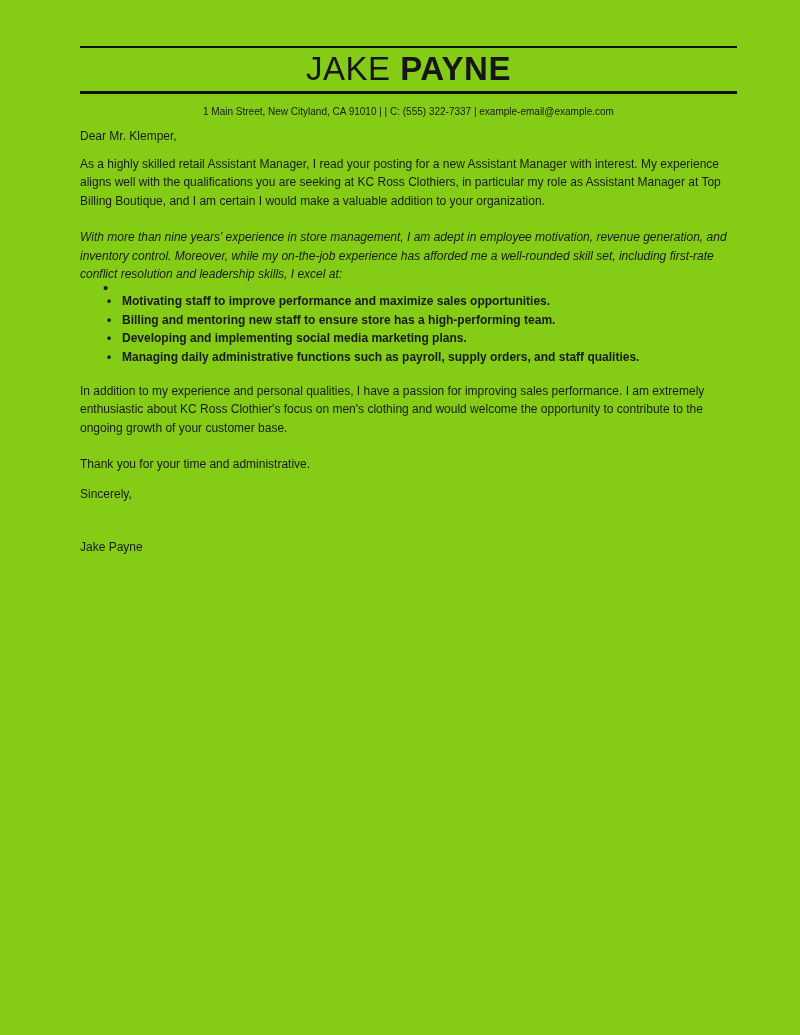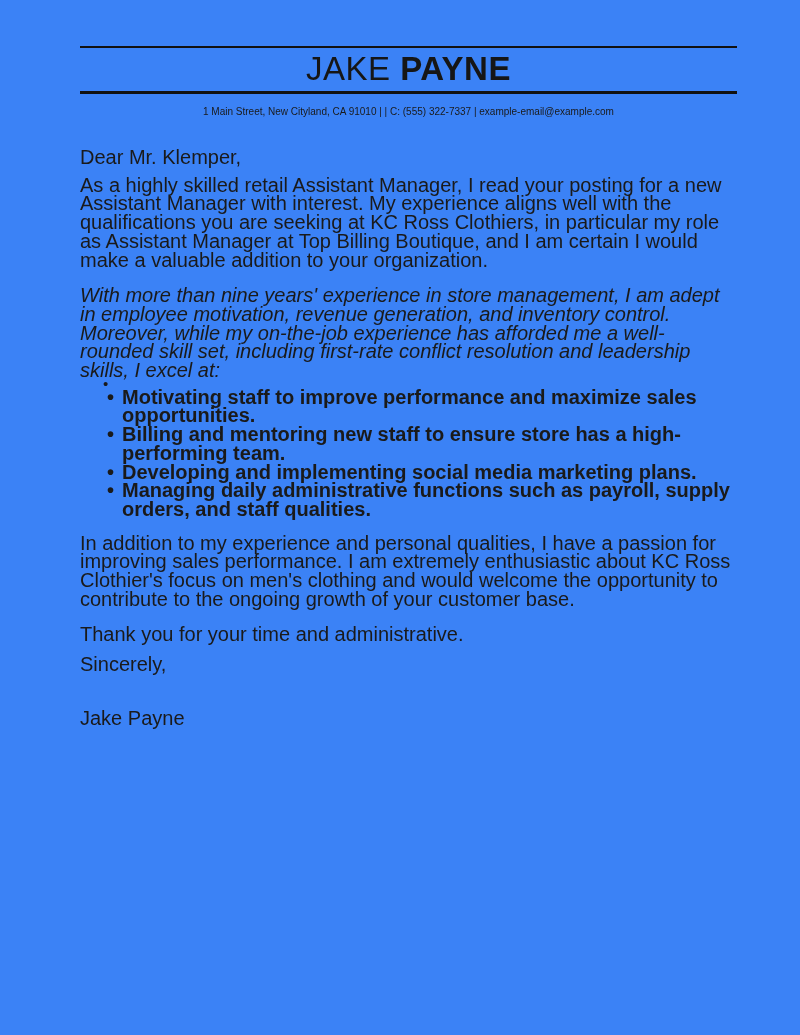--- a/index.html
+++ b/index.html
@@ -5,21 +5,21 @@
   html, body {
     margin: 0;
     padding: 0;
     background: #ffffff;
   }
   .page {
     position: relative;
     width: 800px;
     height: 1035px;
     box-sizing: border-box;
-    background: #3b82f6;
+    background: #84cc16;
     color: #1a1a1a;
     font-family: "Liberation Sans", sans-serif;
     padding: 46px 63px 0 80px;
   }
   
   .rule {
     background: #111111;
     width: 100%;
   }
   .rule-top { height: 2px; }
@@ -38,22 +38,22 @@
   .contact {
     margin-top: 9px;
     text-align: center;
     font-size: 10px;
     line-height: 17px;
     color: #1a1a1a;
     white-space: nowrap;
   }
   
   .letter-body {
-    margin-top: 28px;
-    font-size: 20px;
+    margin-top: 7px;
+    font-size: 12px;
     line-height: 18.7px;
   }
   .letter-body p {
     margin: 0 0 17px 0;
   }
   p.salutation { margin-bottom: 9px; }
   p.pre-list { margin-bottom: 0; font-style: italic; }
   .stray-bullet {
     height: 8px;
     line-height: 8px;

